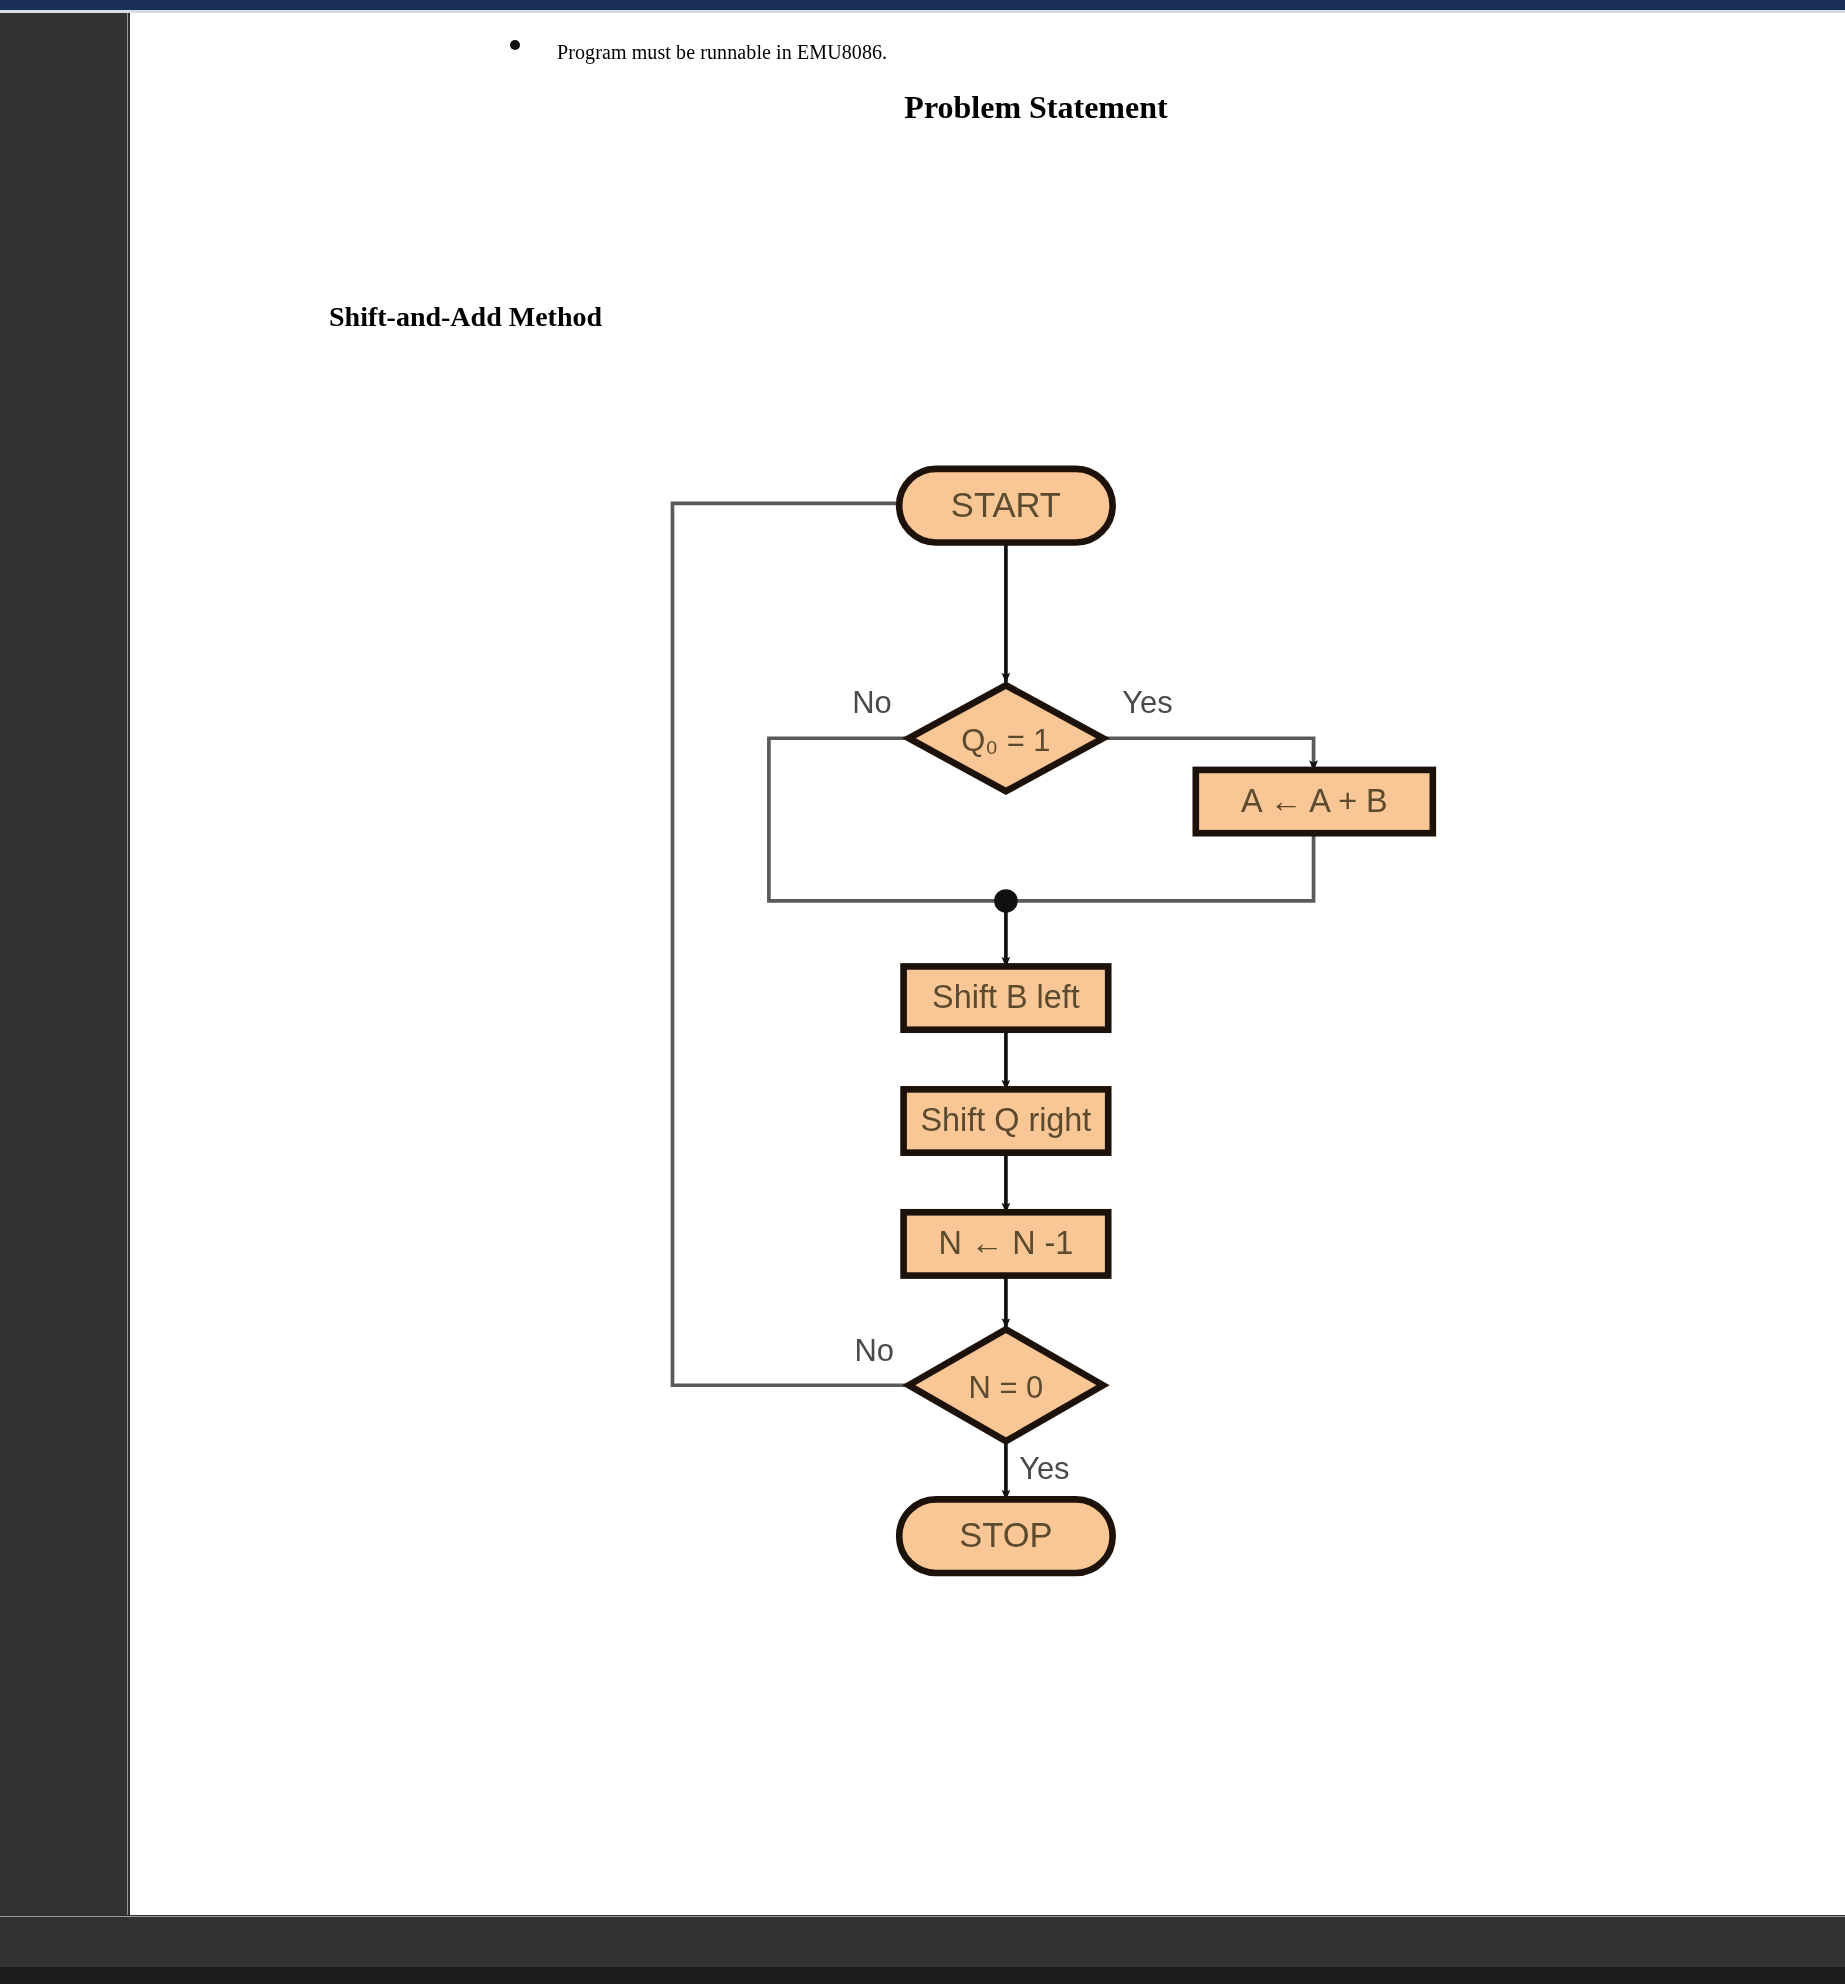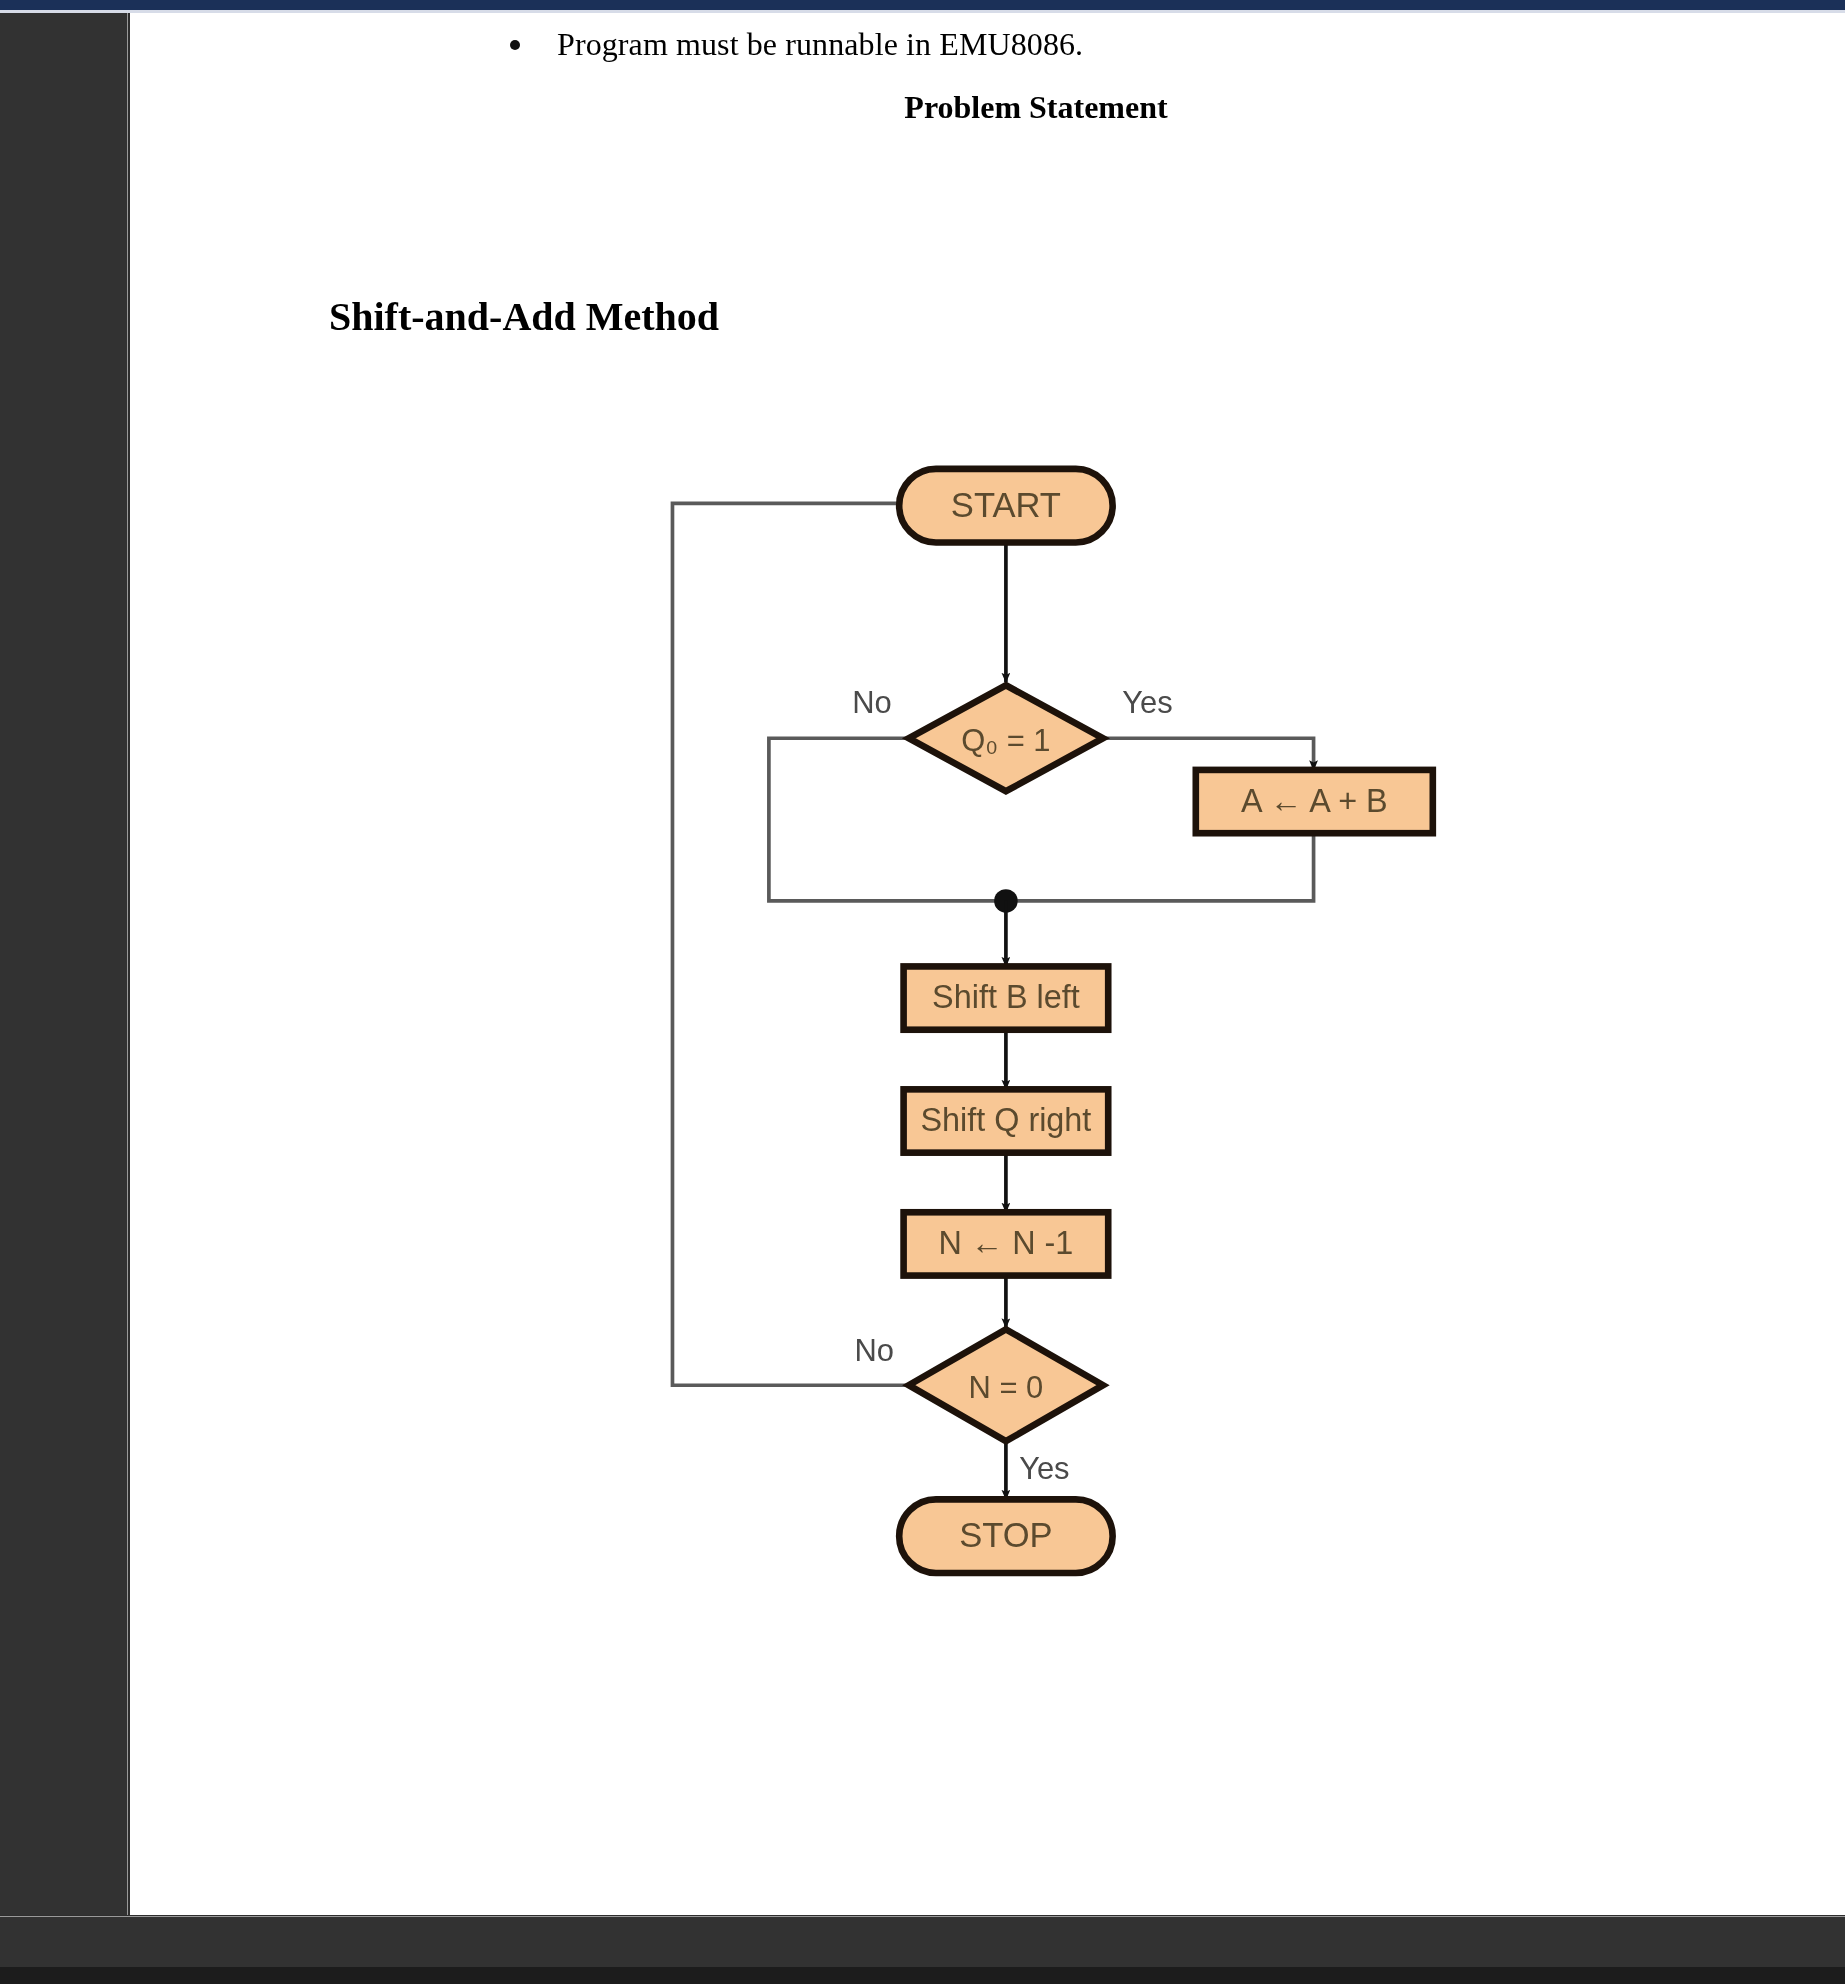--- a/index.html
+++ b/index.html
@@ -87,22 +87,22 @@
     left: 380px;
     top: 16px;
     width: 10.3px;
     height: 10.3px;
     border-radius: 50%;
     background: #111;
   }
   .bullet-text {
     position: absolute;
     left: 427px;
-    top: 0;
-    font-size: 32px;
+    top: 8px;
+    font-size: 20px;
     line-height: 41px;
     letter-spacing: 0.1px;
   }
 
   .section-head {
     position: absolute;
     left: 0;
     top: 74px;
     width: 1812px;
     text-align: center;
@@ -118,21 +118,21 @@
     width: 1347px;
     font-size: 31px;
     line-height: 46px;
     text-align: justify;
   }
 
   .sub-head {
     position: absolute;
     left: 199px;
     top: 283px;
-    font-size: 40px;
+    font-size: 28px;
     font-weight: bold;
     line-height: 41px;
   }
 
   .init-line {
     position: absolute;
     left: 199px;
     top: 353px;
     font-size: 31px;
     line-height: 44px;

